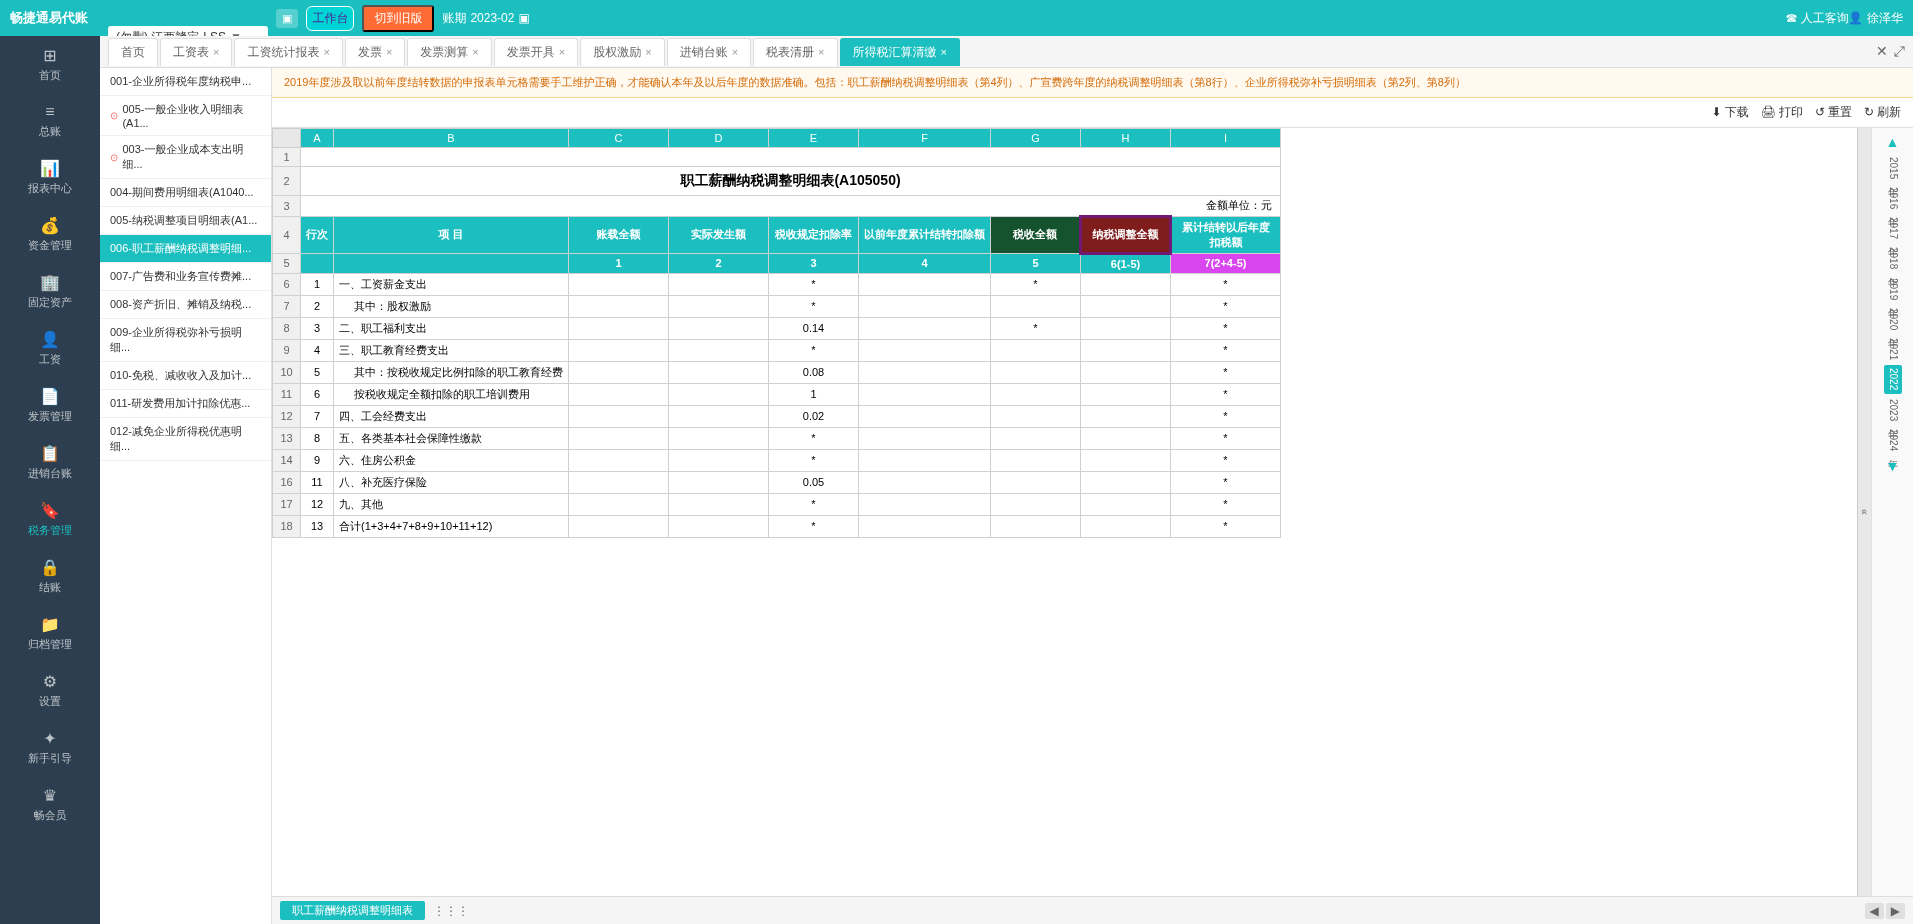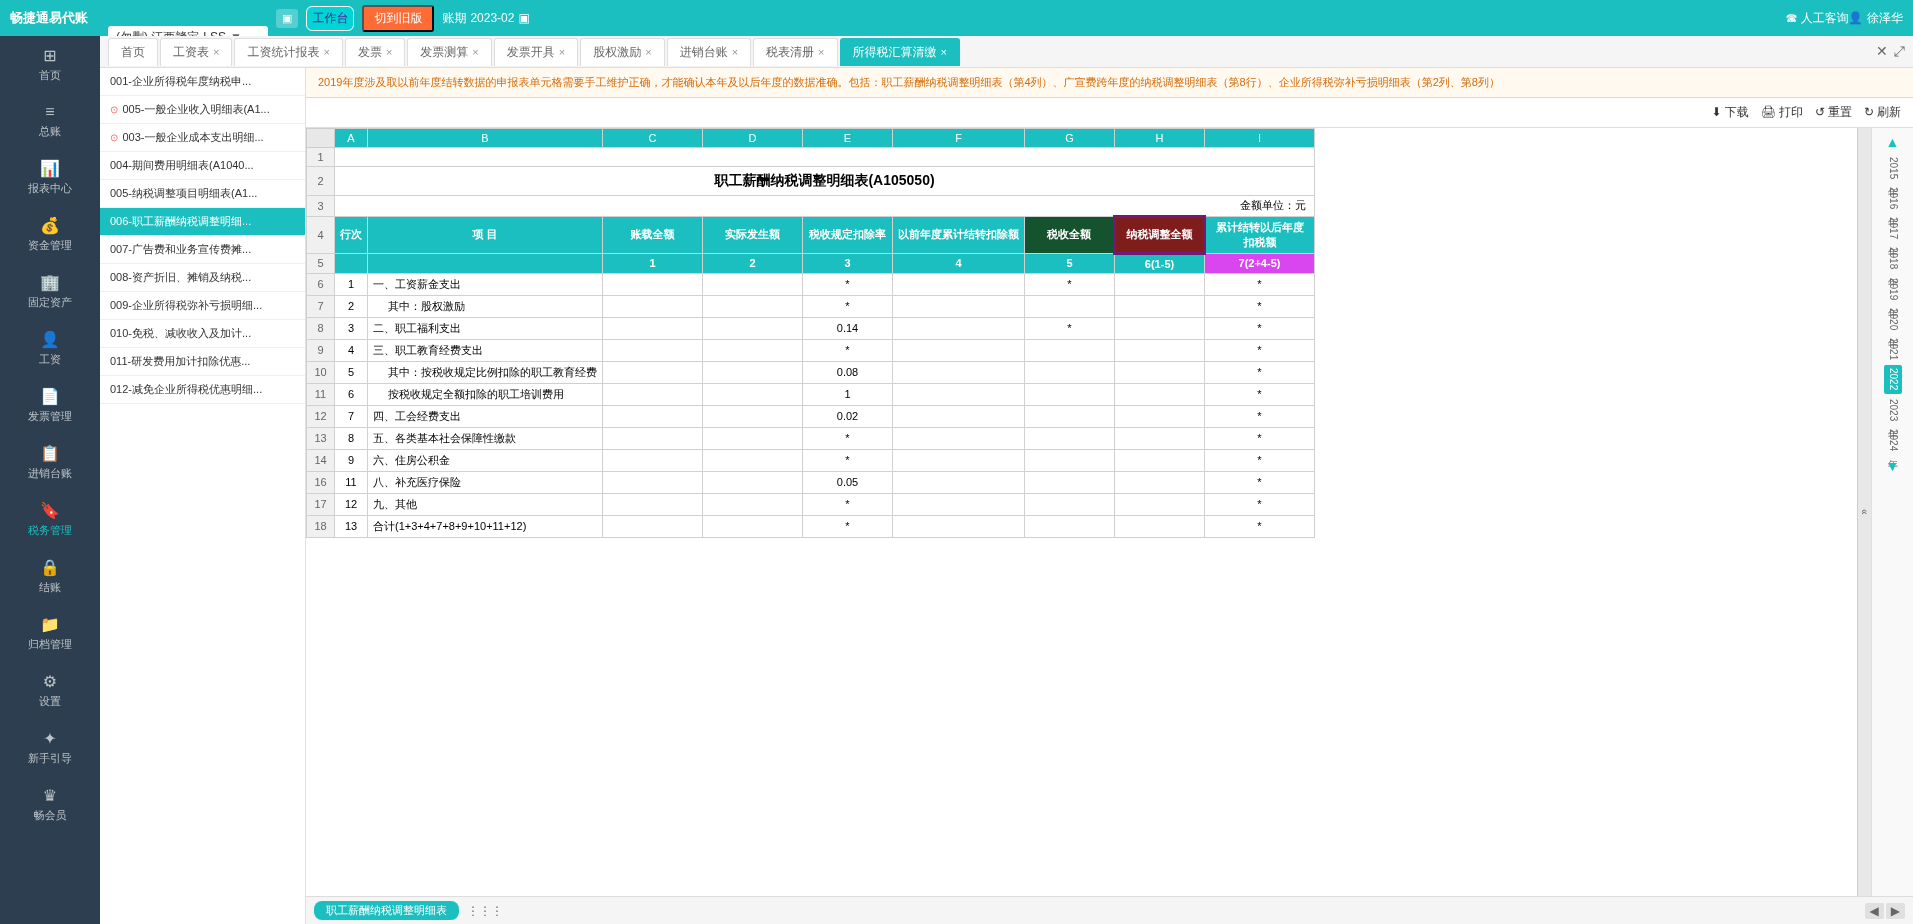--- a/index.html
+++ b/index.html
@@ -35,21 +35,21 @@
     .tab.active { background: #1cbfbf; color: white; border-color: #1cbfbf; }
     .tab .close { color: #999; font-size: 11px; cursor: pointer; }
     .tab.active .close { color: white; }
     .tabbar-right { margin-left: auto; display: flex; gap: 6px; }
     .tabbar-right span { font-size: 14px; cursor: pointer; color: #666; }
 
     
     .sub-content { flex: 1; display: flex; overflow: hidden; }
 
     
-    .left-panel { width: 206px; background: #fff; border-right: 1px solid #e0e0e0; flex-shrink: 0; overflow-y: auto; }
+    .left-panel { width: 172px; background: #fff; border-right: 1px solid #e0e0e0; flex-shrink: 0; overflow-y: auto; }
     .left-panel-item { padding: 6px 10px; font-size: 11px; color: #333; cursor: pointer; border-bottom: 1px solid #f0f0f0; display: flex; align-items: center; gap: 4px; }
     .left-panel-item.active { background: #1cbfbf; color: white; }
     .left-panel-item .err { color: #f56c6c; font-size: 10px; }
 
     
     .right-main { flex: 1; display: flex; flex-direction: column; overflow: hidden; position: relative; justify-content: flex-end; }
 
     
     .notice-bar { background: #fff9f0; border-bottom: 1px solid #ffd591; padding: 6px 12px; font-size: 11px; color: #d46b08; line-height: 1.5; flex-shrink: 0; }
 
@@ -70,21 +70,21 @@
     
     .sheet-table { border-collapse: collapse; font-size: 11px; min-width: 900px; }
     .sheet-table th, .sheet-table td { border: 1px solid #d0d0d0; padding: 3px 5px; white-space: nowrap; }
     .sheet-table .col-header { background: #1cbfbf; color: white; text-align: center; font-weight: normal; }
     .sheet-table td.text-cell { text-align: left; }
     .sheet-table td.center-cell { text-align: center; }
     .row-num-col { background: #f0f0f0; text-align: center; color: #666; font-size: 11px; width: 28px; }
 
     
     .bottom-tabs { height: 28px; background: #f5f5f5; border-top: 1px solid #ddd; display: flex; align-items: center; padding: 0 8px; flex-shrink: 0; gap: 4px; }
-    .bottom-tab { padding: 2px 12px; background: #1cbfbf; color: white; font-size: 11px; border-radius: 8px; cursor: pointer; }
+    .bottom-tab { padding: 2px 12px; background: #1cbfbf; color: white; font-size: 11px; border-radius: 2px; cursor: pointer; }
     .bottom-nav { display: flex; gap: 2px; margin-left: auto; }
     .bottom-nav span { font-size: 12px; color: #666; cursor: pointer; background: #e0e0e0; border-radius: 2px; padding: 1px 5px; }
 
     .collapse-btn { width: 14px; background: #e8e8e8; border-left: 1px solid #ccc; display: flex; align-items: center; justify-content: center; cursor: pointer; color: #666; font-size: 10px; writing-mode: vertical-rl; flex-shrink: 0; }
   </style>
 </head>
 <body>
 
 <div class="topbar">
   <span class="topbar-logo">畅捷通易代账</span>

